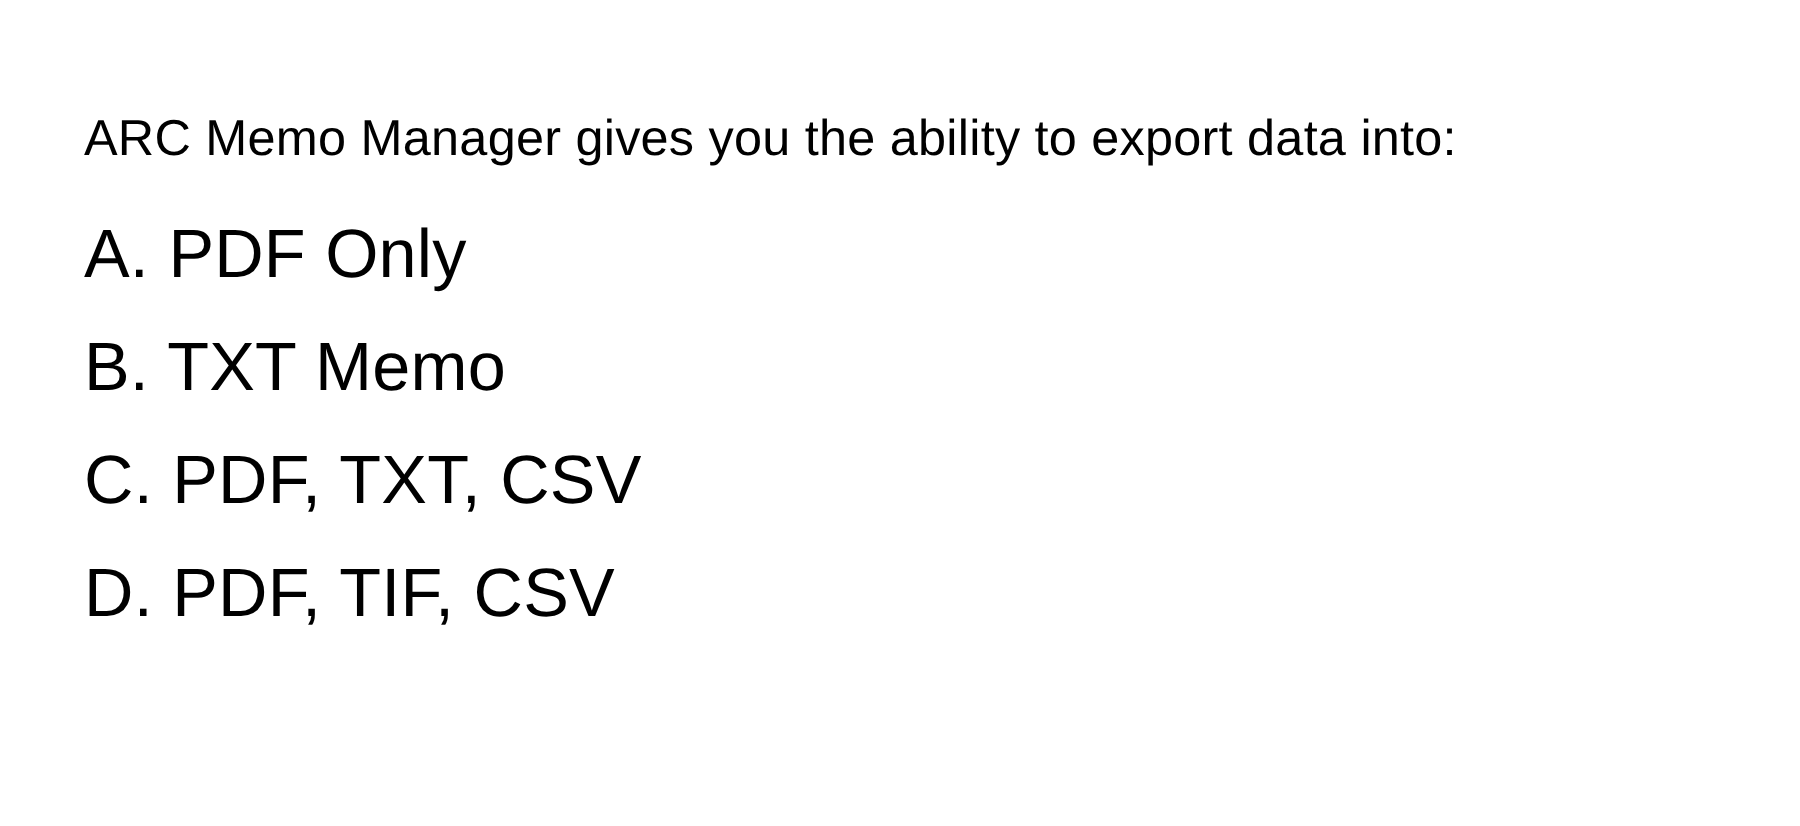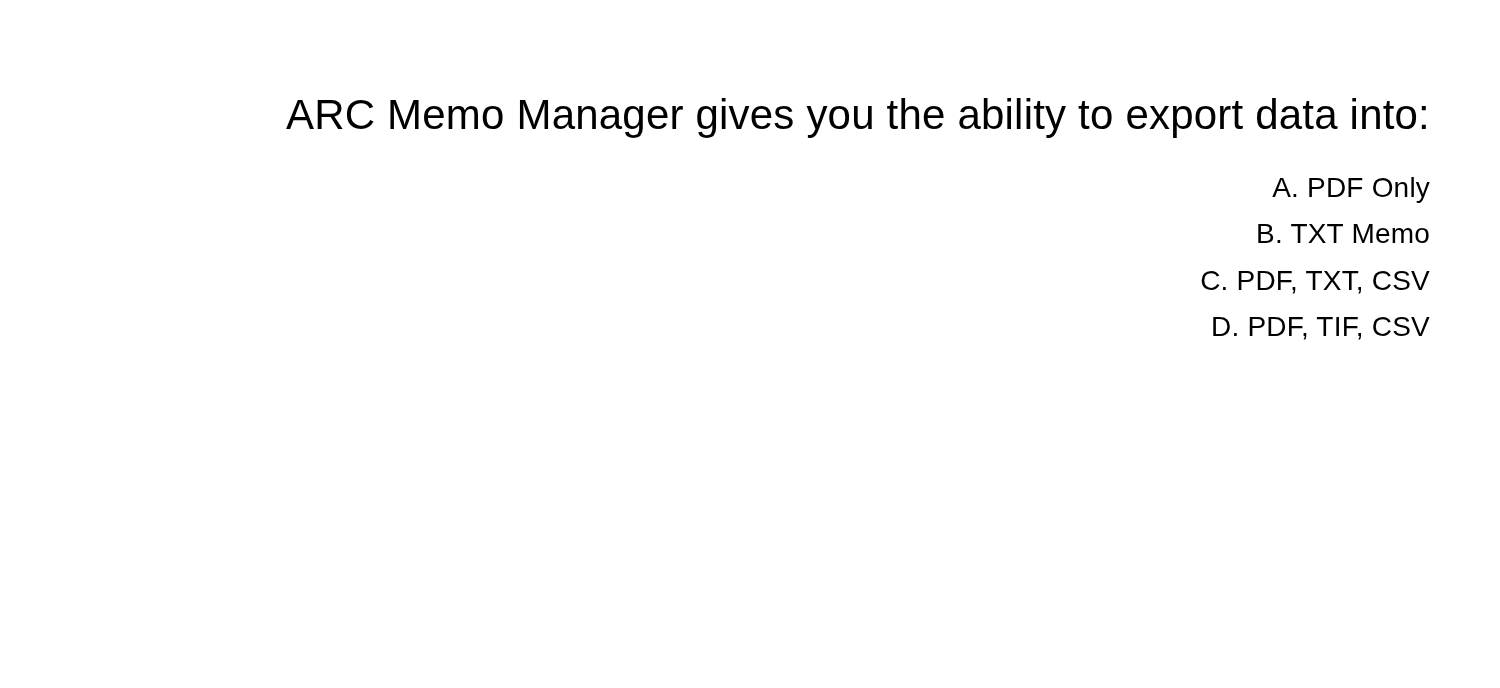--- a/index.html
+++ b/index.html
@@ -1,37 +1,36 @@
 <!DOCTYPE html>
 <html><head>
   <meta charset="utf-8">
   <style>
     * {
       margin: 0;
       padding: 0;
       box-sizing: border-box;
-      text-align: right;
     }
     body {
       width: 1500px;
       height: 688px;
       background: #ffffff;
       font-family: -apple-system, BlinkMacSystemFont, "Segoe UI", Helvetica, Arial, sans-serif;
       padding: 80px 70px;
       color: #000000;
     }
     .question-text {
       font-size: 42px;
       line-height: 1.65;
       font-weight: 400;
       margin-bottom: 16px;
       letter-spacing: 0.2px;
     }
     .option {
-      font-size: 28px;
+      font-size: 57px;
       line-height: 1.65;
       font-weight: 400;
       letter-spacing: 0.2px;
     }
     .option-label {
       display: inline;
     }
     .option-text {
       display: inline;
     }

